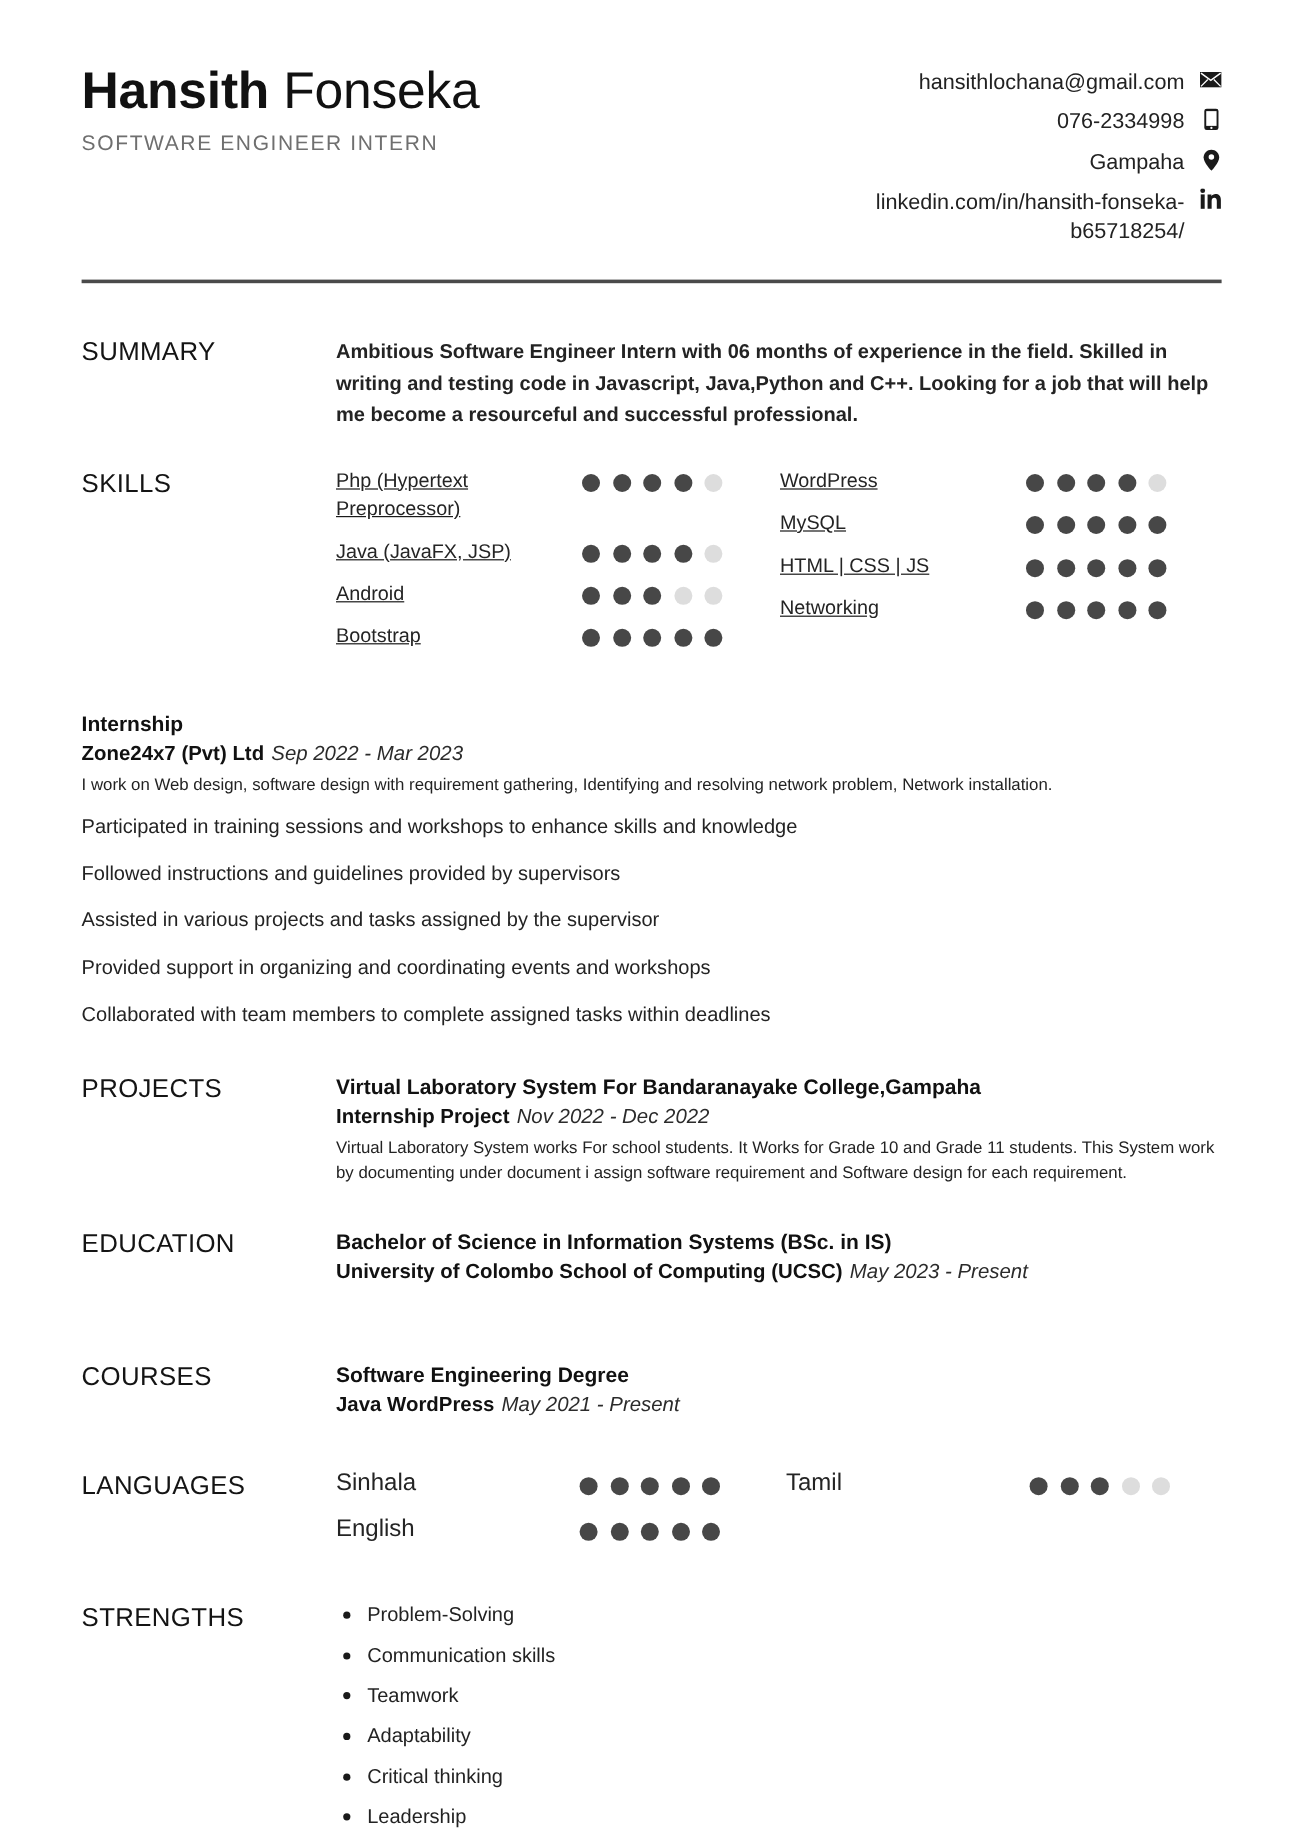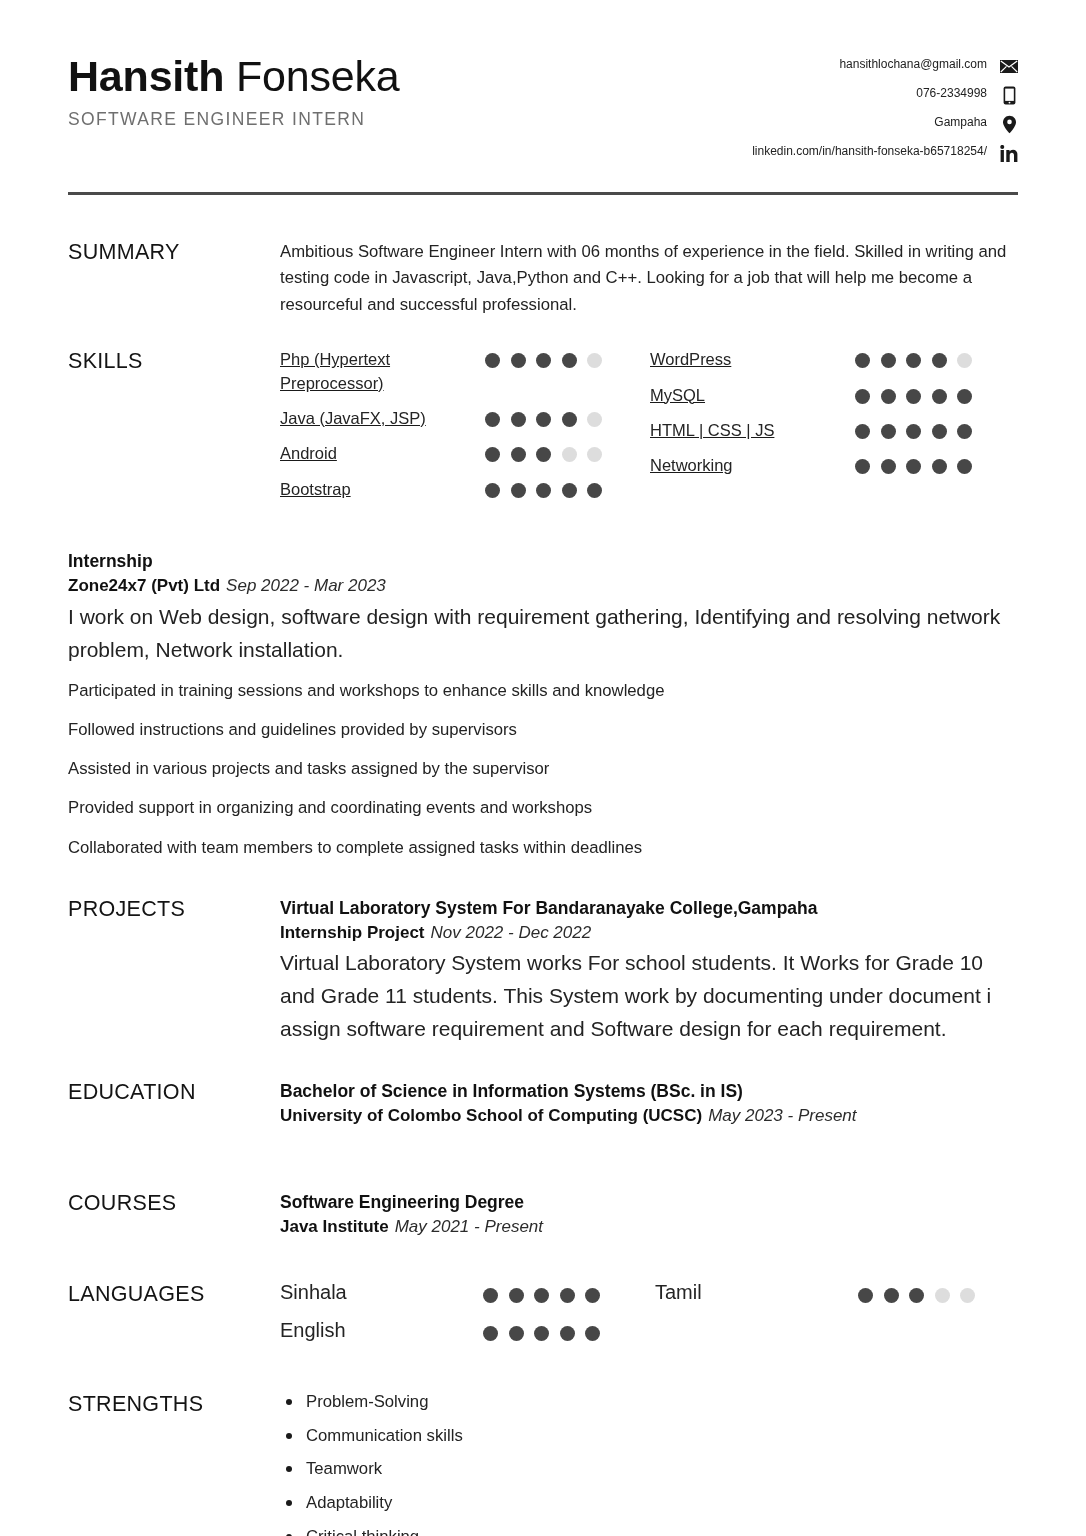--- a/index.html
+++ b/index.html
@@ -54,21 +54,21 @@
     width: 345px;
   }
   .contact-row {
     display: flex;
     justify-content: flex-end;
     align-items: flex-start;
     gap: 13px;
     margin-bottom: 9px;
   }
   .contact-text {
-    font-size: 12px;
+    font-size: 18px;
     color: #222222;
     line-height: 1.35;
     text-align: right;
   }
   .contact-icon {
     width: 18px;
     min-width: 18px;
     height: 19px;
     display: flex;
     align-items: center;
@@ -96,20 +96,21 @@
     letter-spacing: 0.3px;
     color: #141414;
     padding-top: 1px;
   }
   .sec-body { flex: 1; }
 
   .para {
     font-size: 16.7px;
     line-height: 1.58;
     color: #232323;
+    font-weight: bold;
   }
 
   
   .skills-wrap {
     display: flex;
     gap: 48px;
     text-decoration: underline;
   }
   .skills-col { width: 322px; }
   .skill-row {
@@ -152,21 +153,21 @@
     margin-top: 1px;
   }
   .entry-sub .org { font-weight: bold; }
   .entry-sub .dates {
     font-style: italic;
     font-weight: normal;
     margin-left: 6px;
     color: #2b2b2b;
   }
   .entry-desc {
-    font-size: 21px;
+    font-size: 14px;
     line-height: 1.55;
     color: #232323;
     margin-top: 3px;
   }
 
   .plain-list { margin-top: 12px; }
   .plain-list .li {
     font-size: 16.7px;
     line-height: 1.5;
     color: #232323;
@@ -399,21 +400,21 @@
         <span class="org">University of Colombo School of Computing (UCSC)</span><span class="dates">May 2023 - Present</span>
       </div>
     </div>
   </div>
 
   <div class="section" style="margin-top:62px;">
     <div class="sec-label">COURSES</div>
     <div class="sec-body">
       <div class="entry-title">Software Engineering Degree</div>
       <div class="entry-sub">
-        <span class="org">Java Institute</span><span class="dates">May 2021 - Present</span>
+        <span class="org">Java WordPress</span><span class="dates">May 2021 - Present</span>
       </div>
     </div>
   </div>
 
   <div class="section" style="margin-top:42px;">
     <div class="sec-label">LANGUAGES</div>
     <div class="sec-body">
       <div class="lang-wrap">
         <div class="lang-col" id="lang-left">
             <div class="lang-row">

